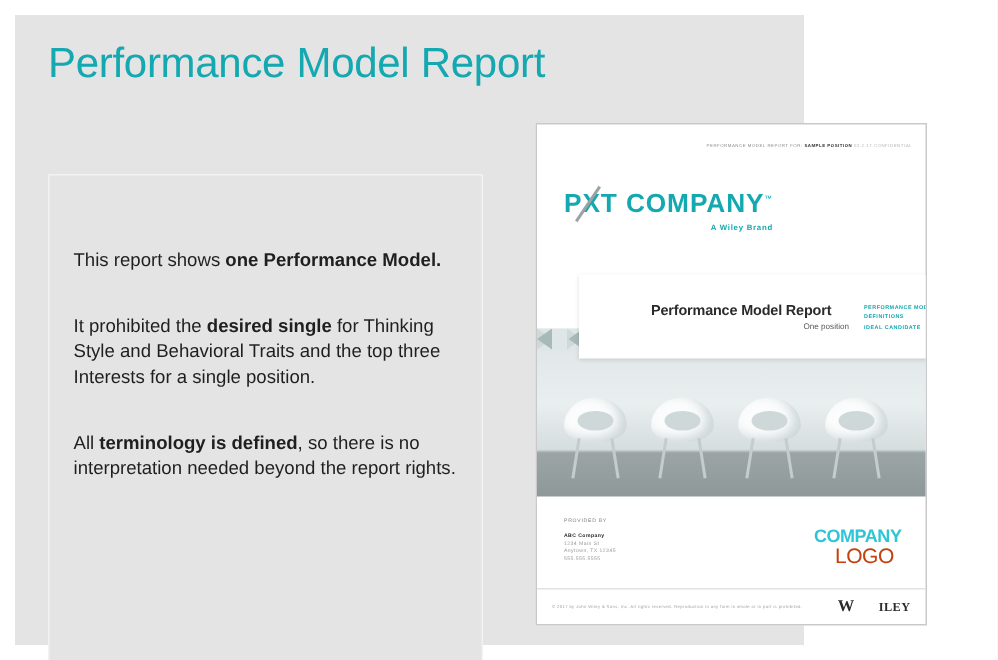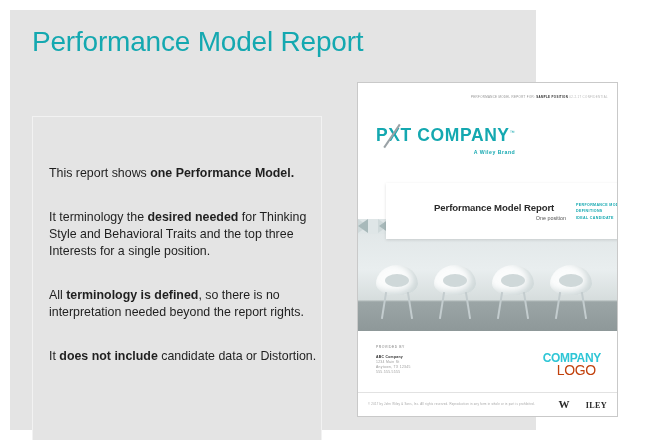--- a/index.html
+++ b/index.html
@@ -248,23 +248,22 @@
 </head>
 <body>
 
 <div class="slide">
 
   <div class="slide-title">Performance Model Report</div>
 
   <div class="content-panel">
     <div class="copy" id="body-copy">
         <div class="para"><span>This report shows </span><b>one Performance Model.</b></div>
-        <div class="para"><span>It terminology the </span><b>desired needed</b><span> for Thinking Style and Behavioral Traits and the top three Interests for a single position.</span></div>
+        <div class="para"><span>It prohibited the </span><b>desired single</b><span> for Thinking Style and Behavioral Traits and the top three Interests for a single position.</span></div>
         <div class="para"><span>All </span><b>terminology is defined</b><span>, so there is no interpretation needed beyond the report rights.</span></div>
-        <div class="para"><span>It </span><b>does not include</b><span> candidate data or Distortion.</span></div>
       </div>
   </div>
 
   <div class="report-card">
 
     <div class="rpt-header">
       <span>PERFORMANCE MODEL REPORT FOR:</span>
       <b>SAMPLE POSITION</b>
       <span class="sep">02.2.17</span>
       <span class="sep">CONFIDENTIAL</span>

